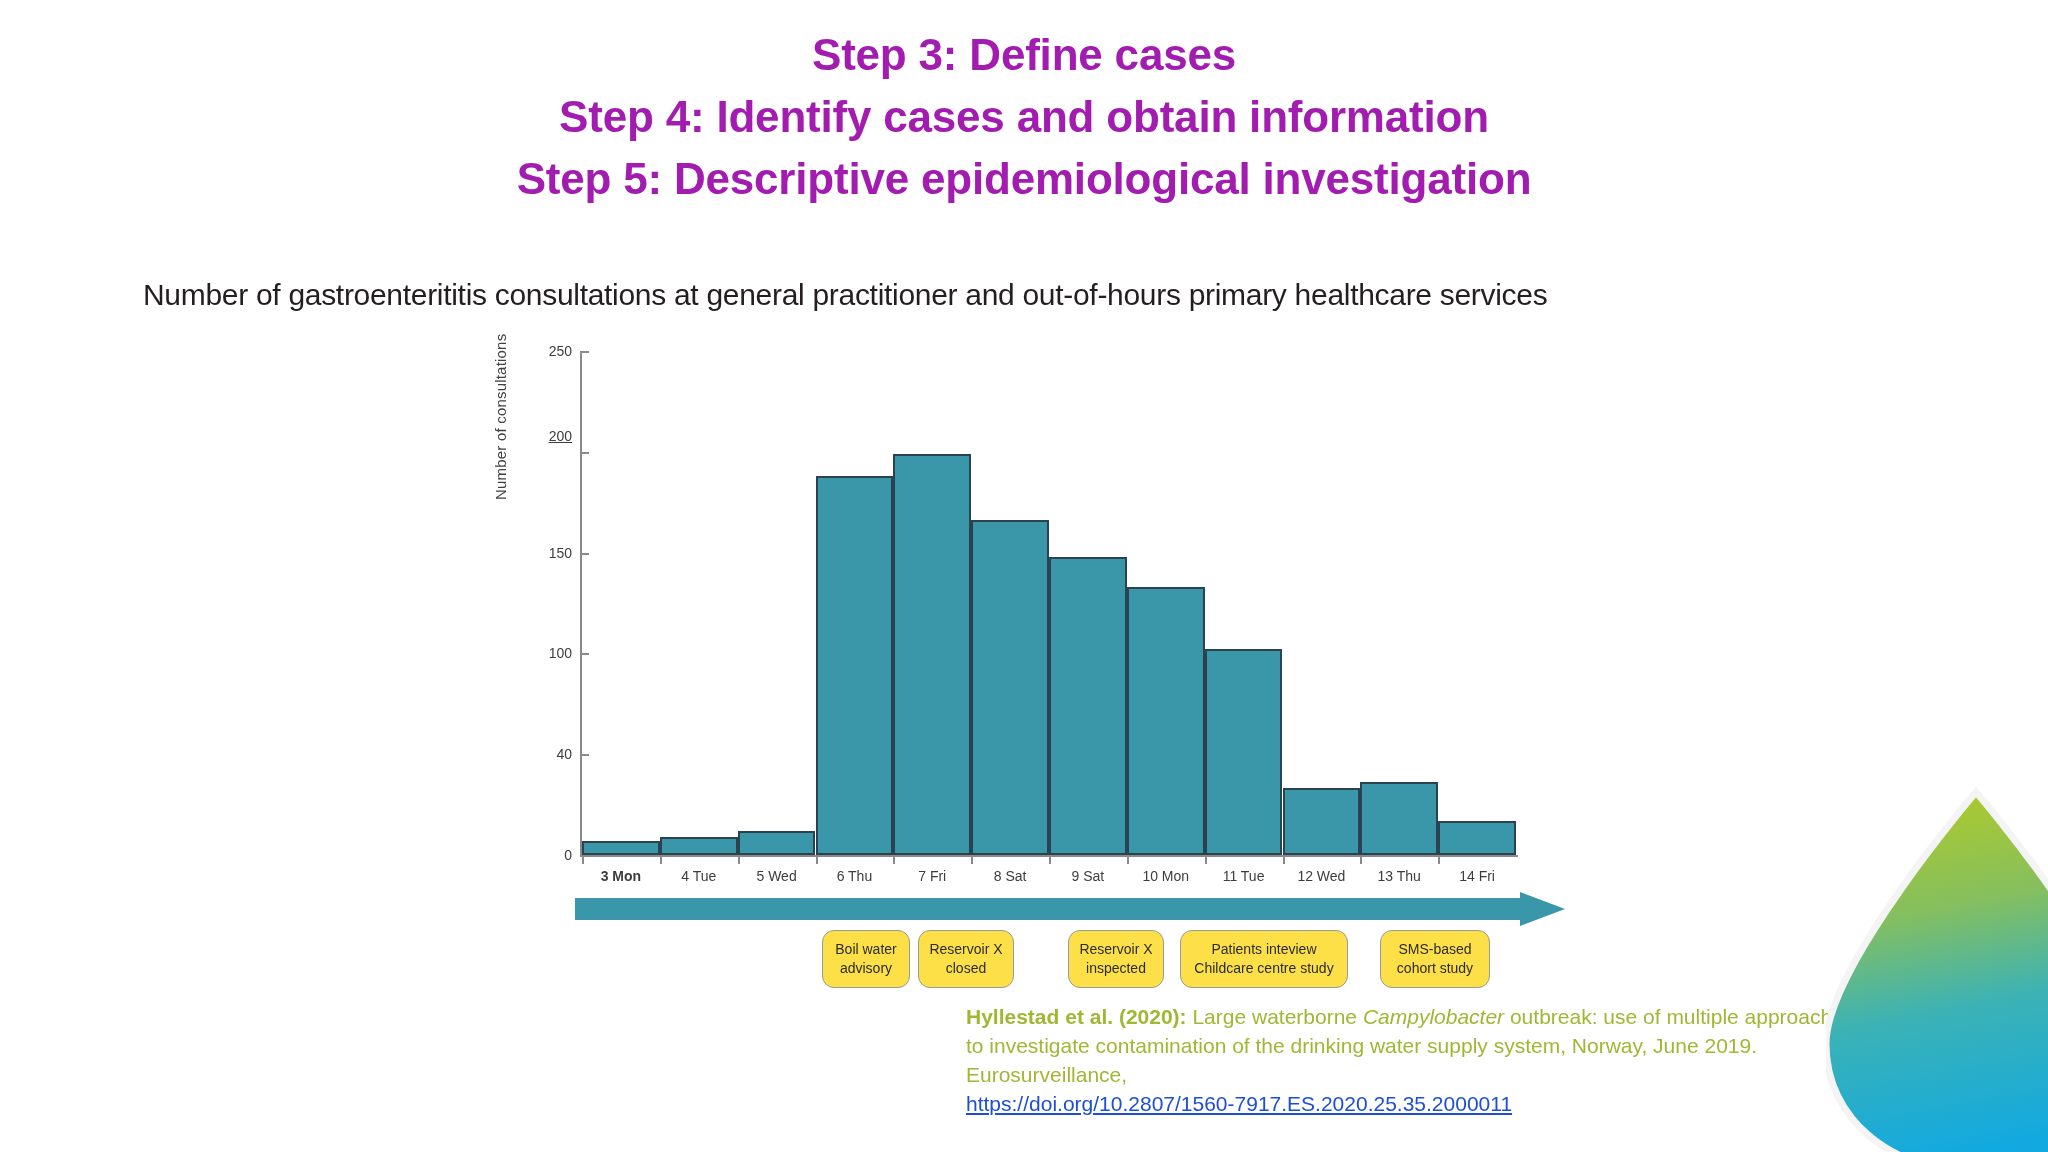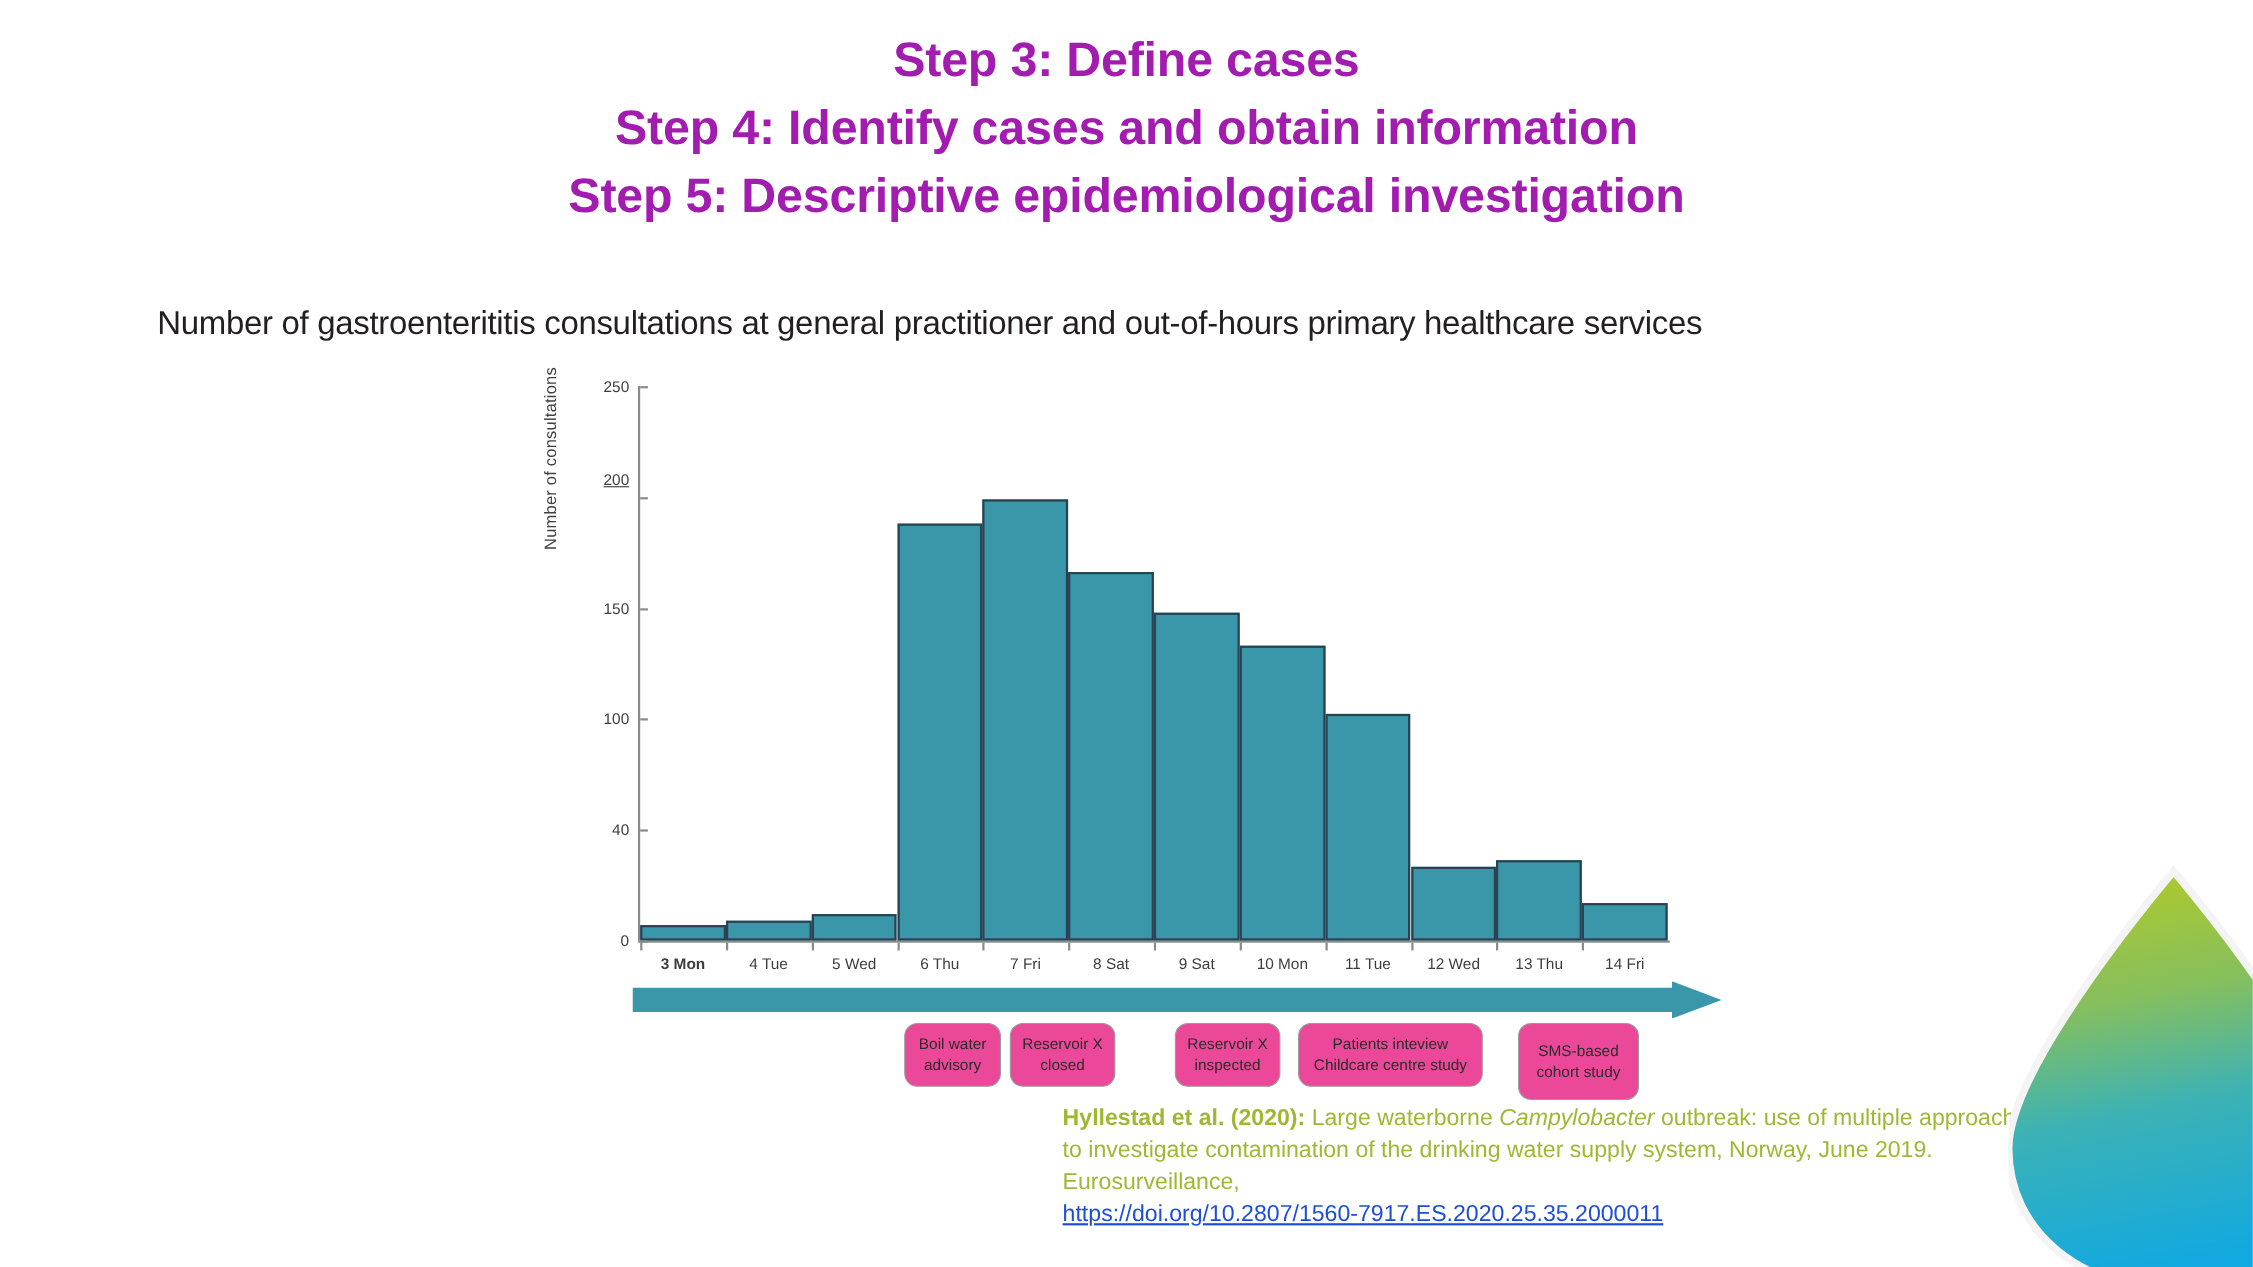--- a/index.html
+++ b/index.html
@@ -137,21 +137,21 @@
     height: 34px;
   }
   .timeline svg { display: block; }
 
   
   .event-box {
     position: absolute;
     box-sizing: border-box;
     border: 1.5px solid #9a9a9a;
     border-radius: 12px;
-    background: #ec4899;
+    background: #fde047;
     display: flex;
     align-items: center;
     justify-content: center;
     text-align: center;
     font-size: 14px;
     line-height: 19px;
     color: #2b2b2b;
     padding: 4px 6px;
   }
 
@@ -278,21 +278,21 @@
         <div>Reservoir X</div>
         <div>inspected</div>
       </div>
     </div>
     <div class="event-box" style="left: 1180px; top: 930px; width: 168px; height: 58px;">
       <div>
         <div>Patients inteview</div>
         <div>Childcare centre study</div>
       </div>
     </div>
-    <div class="event-box" style="left: 1380px; top: 930px; width: 110px; height: 70px;">
+    <div class="event-box" style="left: 1380px; top: 930px; width: 110px; height: 58px;">
       <div>
         <div>SMS-based</div>
         <div>cohort study</div>
       </div>
     </div>
   </div>
 
 <div class="citation">
   <b>Hyllestad et al. (2020):</b><span> Large waterborne </span><i>Campylobacter</i><span> outbreak: use of multiple approaches to investigate contamination of the drinking water supply system, Norway, June 2019. Eurosurveillance,</span>
   <br>

